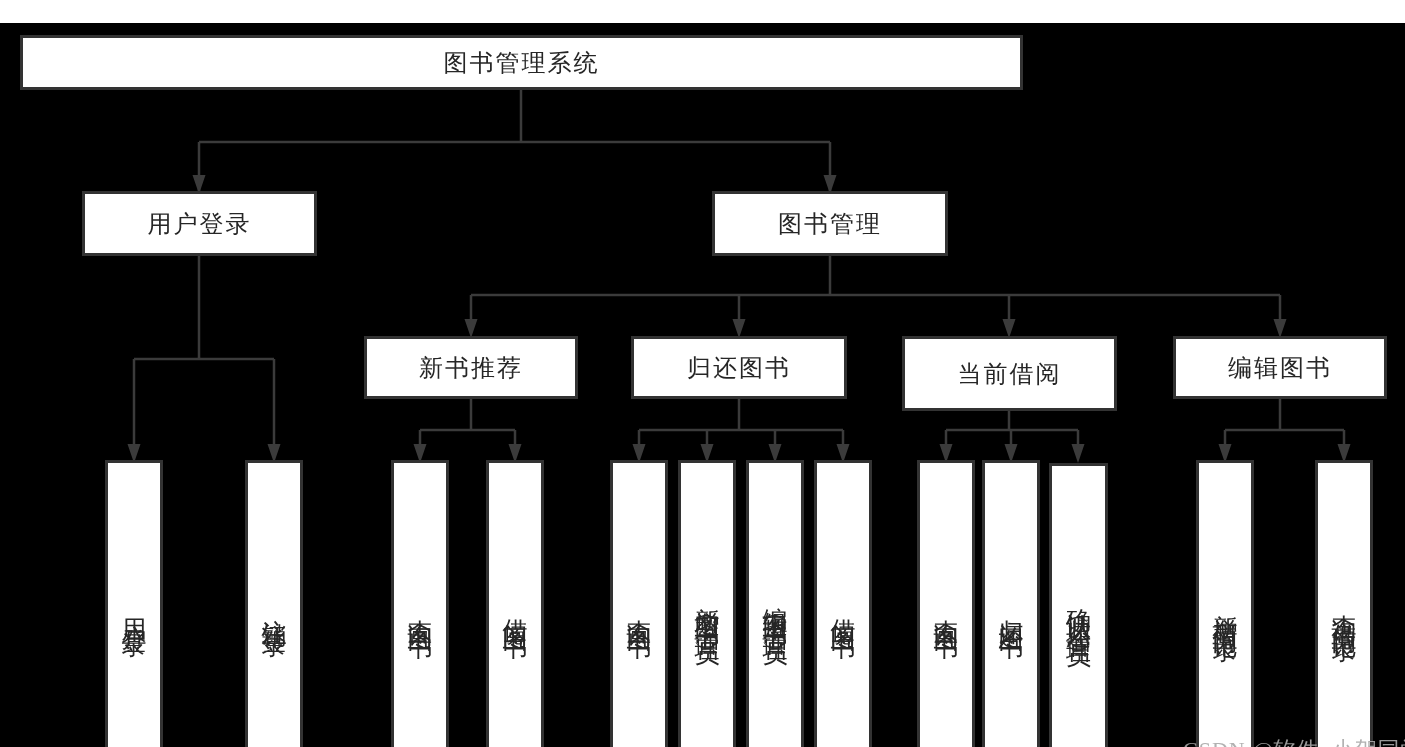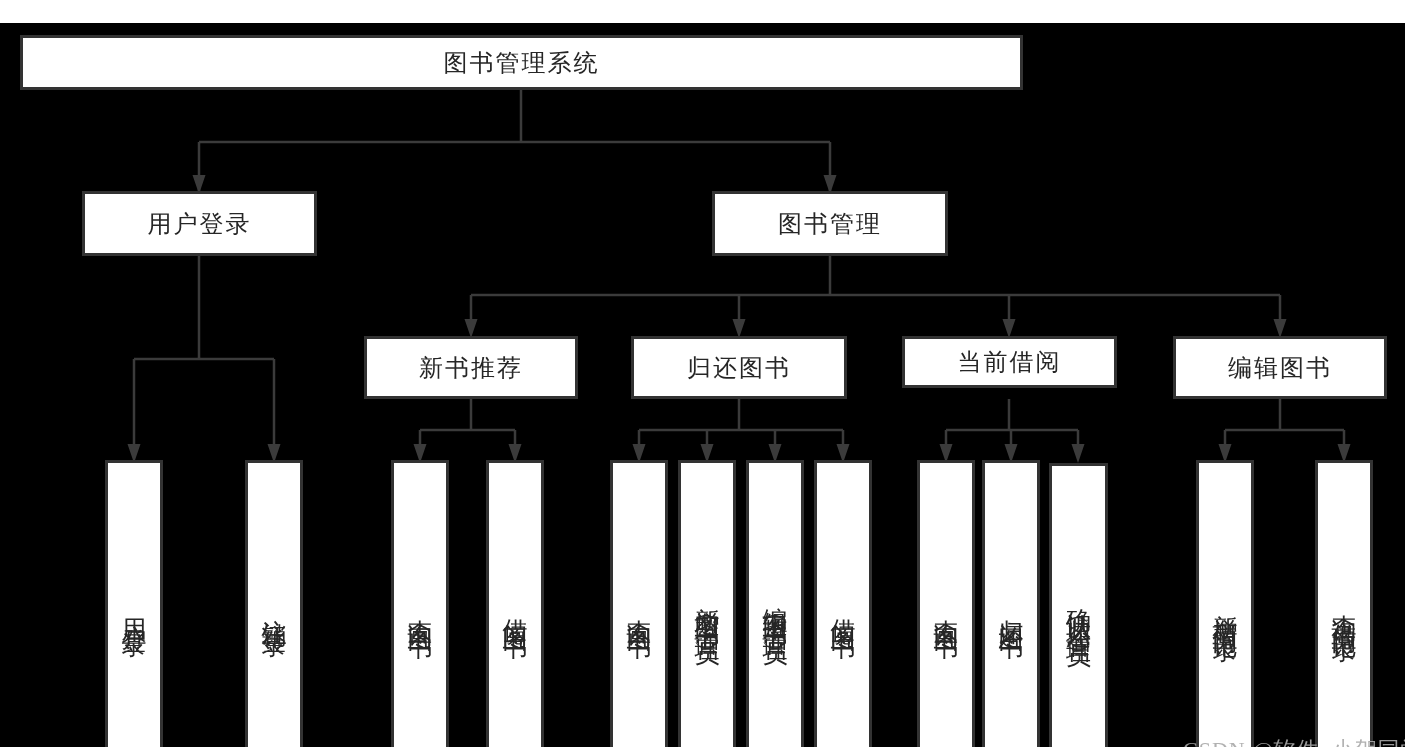--- a/index.html
+++ b/index.html
@@ -83,21 +83,21 @@
   <div class="box hbox" style="left:364px;top:313px;width:214px;height:63px;">
     <span class="label">新书推荐</span>
   </div>
 
   <div class="box hbox" style="left:712px;top:168px;width:236px;height:65px;">
     <span class="label">图书管理</span>
   </div>
   <div class="box hbox" style="left:631px;top:313px;width:216px;height:63px;">
     <span class="label">归还图书</span>
   </div>
-  <div class="box hbox" style="left:902px;top:313px;width:215px;height:52px;">
+  <div class="box hbox" style="left:902px;top:313px;width:215px;height:75px;">
     <span class="label">当前借阅</span>
   </div>
   <div class="box hbox" style="left:1173px;top:313px;width:214px;height:63px;">
     <span class="label">编辑图书</span>
   </div>
 
   <div class="box vbox" style="left:105px;top:437px;width:58px;height:298px;">
     <span class="vlabel">用户登录</span>
   </div>
   <div class="box vbox" style="left:245px;top:437px;width:58px;height:298px;">

